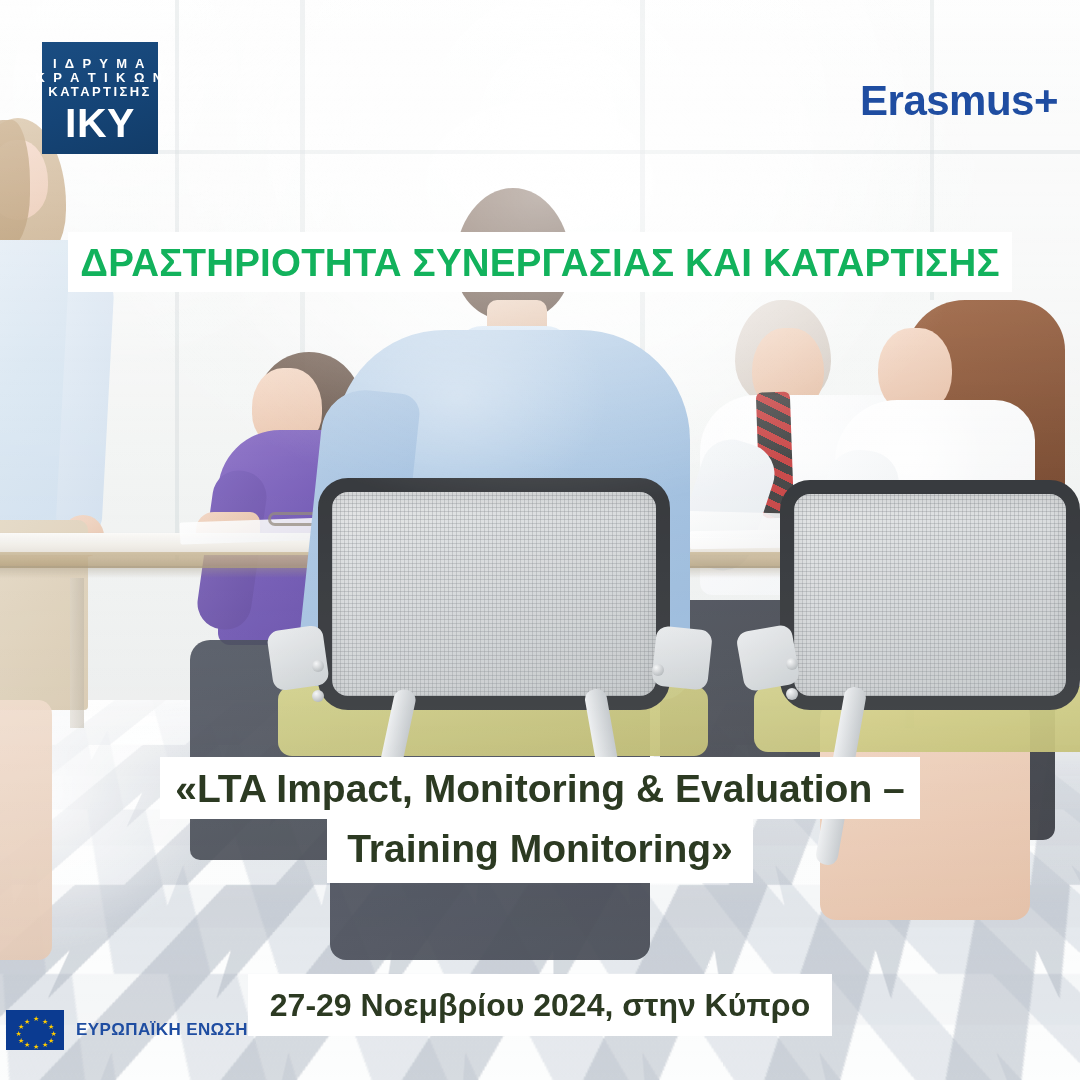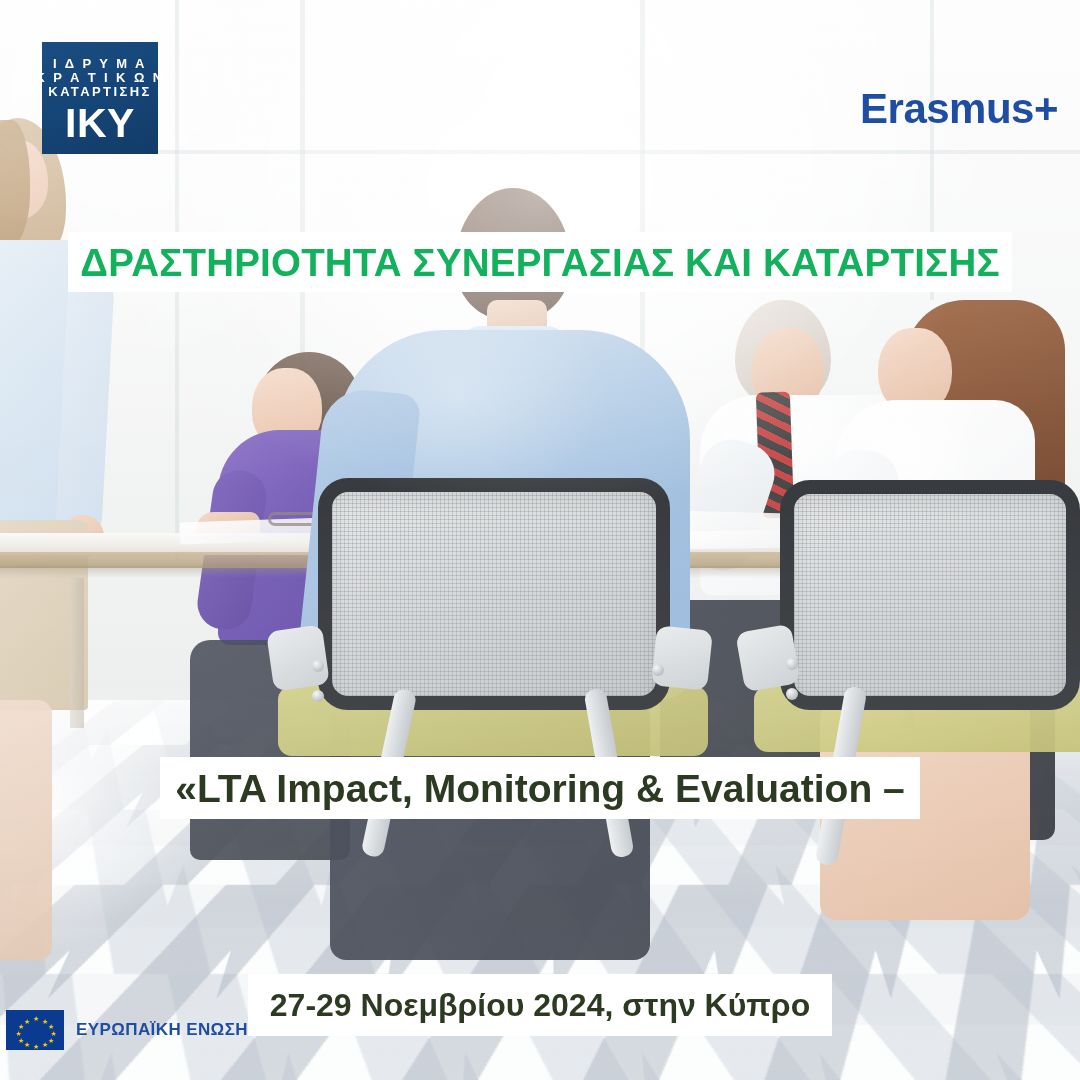--- a/index.html
+++ b/index.html
@@ -372,21 +372,21 @@
   .iky-line{
     color:#ffffff; font-weight:700; letter-spacing:2.4px;
     font-size:13px; line-height:14px; white-space:nowrap;
   }
   .iky-mark{
     color:#ffffff; font-weight:700; font-size:41px; line-height:42px;
     letter-spacing:.5px; margin-top:3px;
   }
 
   .erasmus{
-    position:absolute; right:22px; top:86px; text-align:right;
+    position:absolute; right:22px; top:78px; text-align:right;
   }
   .erasmus-word{
     color:#1f4da1; font-weight:700; font-size:42px; line-height:46px;
     letter-spacing:-.5px;
   }
   .erasmus-tag{
     color:#1f4da1; font-weight:700; font-size:19px; line-height:26px;
     letter-spacing:.1px; margin-top:2px;
   }
 
@@ -558,20 +558,23 @@
 
   <div class="title-wrap">
     <div class="band">
       <div class="title-line title-l1">ΔΡΑΣΤΗΡΙΟΤΗΤΑ ΣΥΝΕΡΓΑΣΙΑΣ ΚΑΙ ΚΑΤΑΡΤΙΣΗΣ</div>
     </div>
   </div>
 
   <div class="quote-wrap">
     <div class="band">
       <div class="quote-line quote-l1">«LTA Impact, Monitoring &amp; Evaluation –</div>
+    </div>
+    <div class="band">
+      <div class="quote-line quote-l2">Training Monitoring»</div>
     </div>
   </div>
 
   <div class="date-wrap">
     <div class="band">
       <div class="date-line">27-29 Νοεμβρίου 2024, στην Κύπρο</div>
     </div>
   </div>
 
   <div class="eu-badge">

